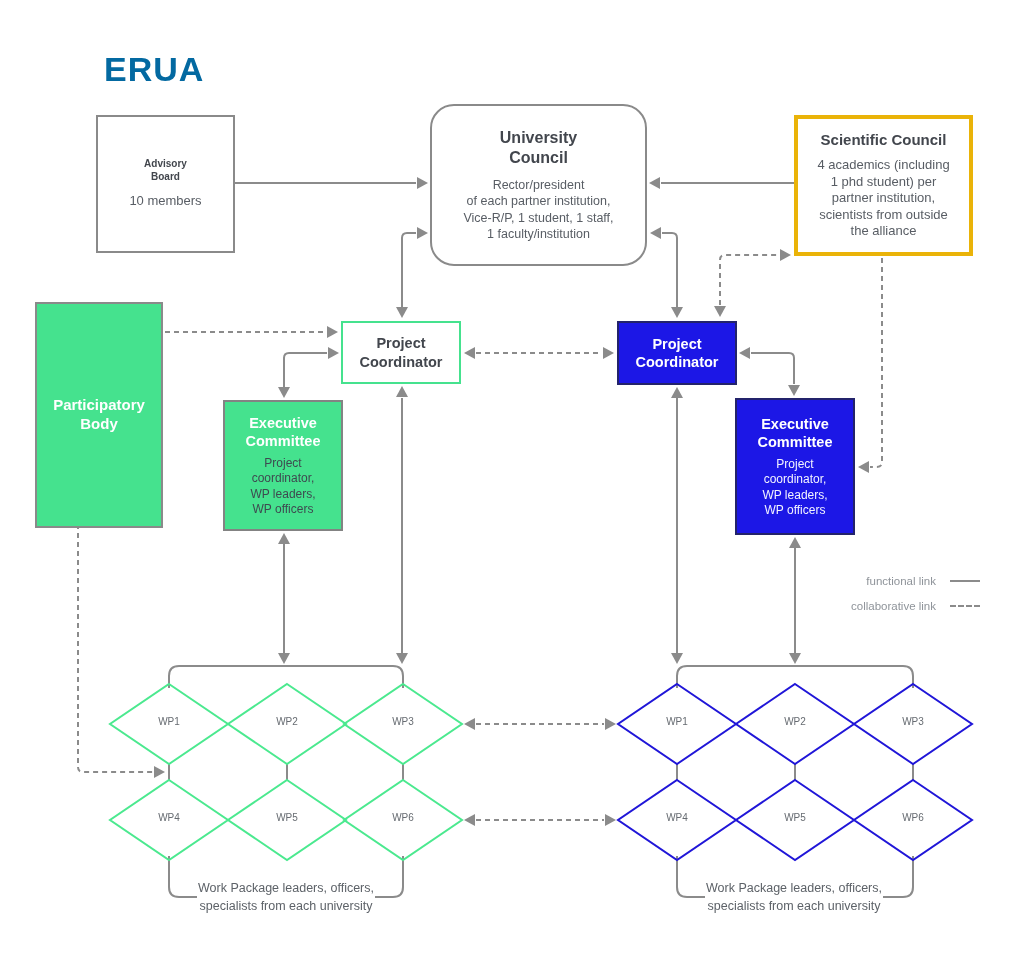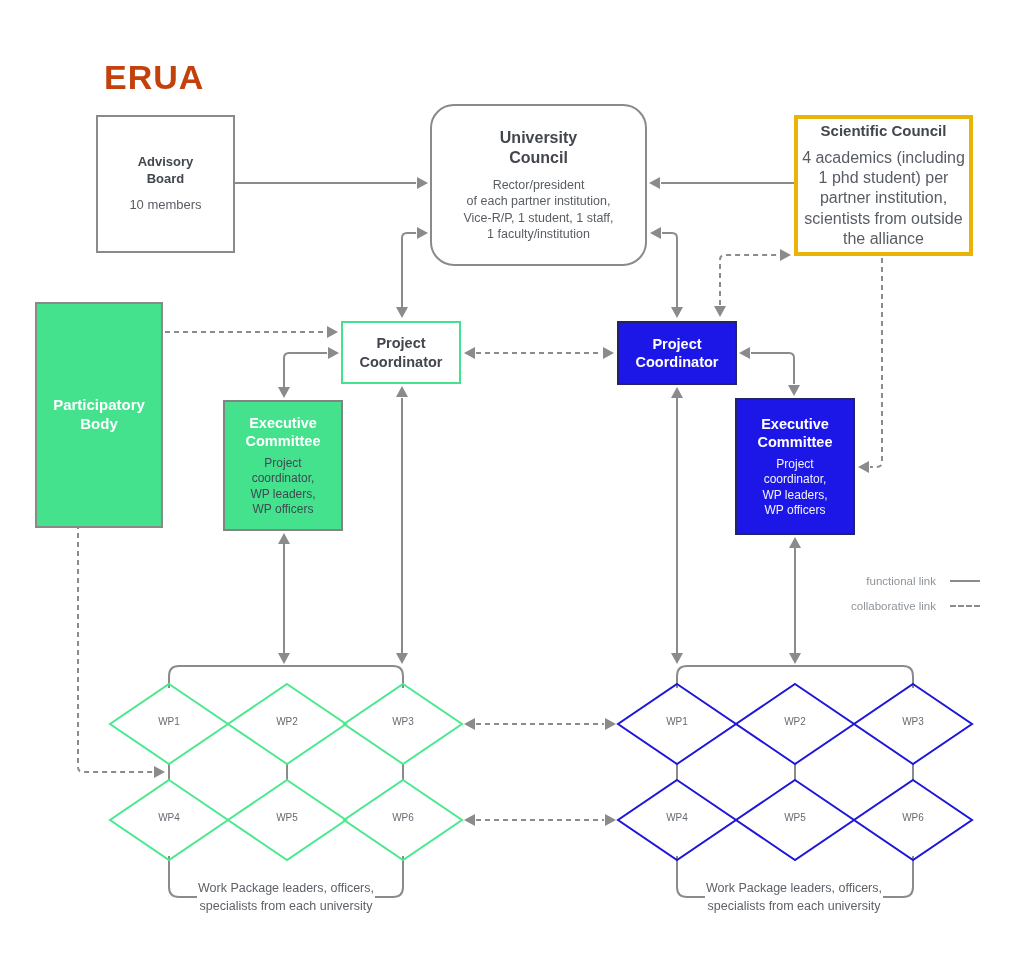--- a/index.html
+++ b/index.html
@@ -1,36 +1,36 @@
 <!DOCTYPE html>
 <html><head>
 <meta charset="utf-8">
 <style>
   html,body{margin:0;padding:0;background:#ffffff;}
   #stage{position:relative;width:1024px;height:965px;background:#ffffff;overflow:hidden;
          font-family:"Liberation Sans","DejaVu Sans",sans-serif;}
   #connector-layer{position:absolute;left:0;top:0;z-index:1;}
   .multiline{white-space:pre-line;}
   .brand{position:absolute;z-index:3;font-size:34px;font-weight:800;letter-spacing:1px;}
-  #brand-left{left:104px;top:50px;color:#c2410c;margin-top:8px;}
+  #brand-left{left:104px;top:50px;color:#0369a1;}
   #brand-right{left:790px;top:50px;width:183px;text-align:right;color:#1c17e6;}
   .box{position:absolute;z-index:2;box-sizing:border-box;display:flex;flex-direction:column;
        align-items:center;justify-content:center;text-align:center;}
   .box .title{font-weight:700;color:#42464d;line-height:1.25;}
   .box .body{color:#585d64;line-height:1.3;}
   #advisory-board{left:96px;top:115px;width:139px;height:138px;border:2px solid #8a8a8a;gap:10px;}
-  #advisory-board .title{font-size:13px;}
+  #advisory-board .title{font-size:10px;}
   #advisory-board .body{font-size:13px;}
   #university-council{left:430px;top:104px;width:217px;height:162px;border:2px solid #8a8a8a;
        border-radius:24px;gap:9px;}
   #university-council .title{font-size:16px;}
   #university-council .body{font-size:12.5px;}
   #scientific-council{left:794px;top:115px;width:179px;height:141px;border:4px solid #eab308;gap:7px;}
   #scientific-council .title{font-size:15px;}
-  #scientific-council .body{font-size:16px;line-height:1.27;}
+  #scientific-council .body{font-size:13px;line-height:1.27;}
   #participatory-body{left:35px;top:302px;width:128px;height:226px;background:#45e28e;
        border:2px solid #8a8a8a;gap:8px;}
   #participatory-body .title{font-size:15px;color:#ffffff;}
   #participatory-body .body{font-size:12px;color:#3e4a50;line-height:1.28;}
   #pc-left{left:341px;top:321px;width:120px;height:63px;background:#ffffff;border:2px solid #45e28e;}
   #pc-left .title{font-size:14.5px;}
   #pc-right{left:617px;top:321px;width:120px;height:64px;background:#1c17e6;border:2px solid #23236b;}
   #pc-right .title{font-size:14.5px;color:#ffffff;}
   #ec-left{left:223px;top:400px;width:120px;height:131px;background:#45e28e;border:2px solid #838383;gap:6px;}
   #ec-left .title{font-size:14.5px;color:#ffffff;}

